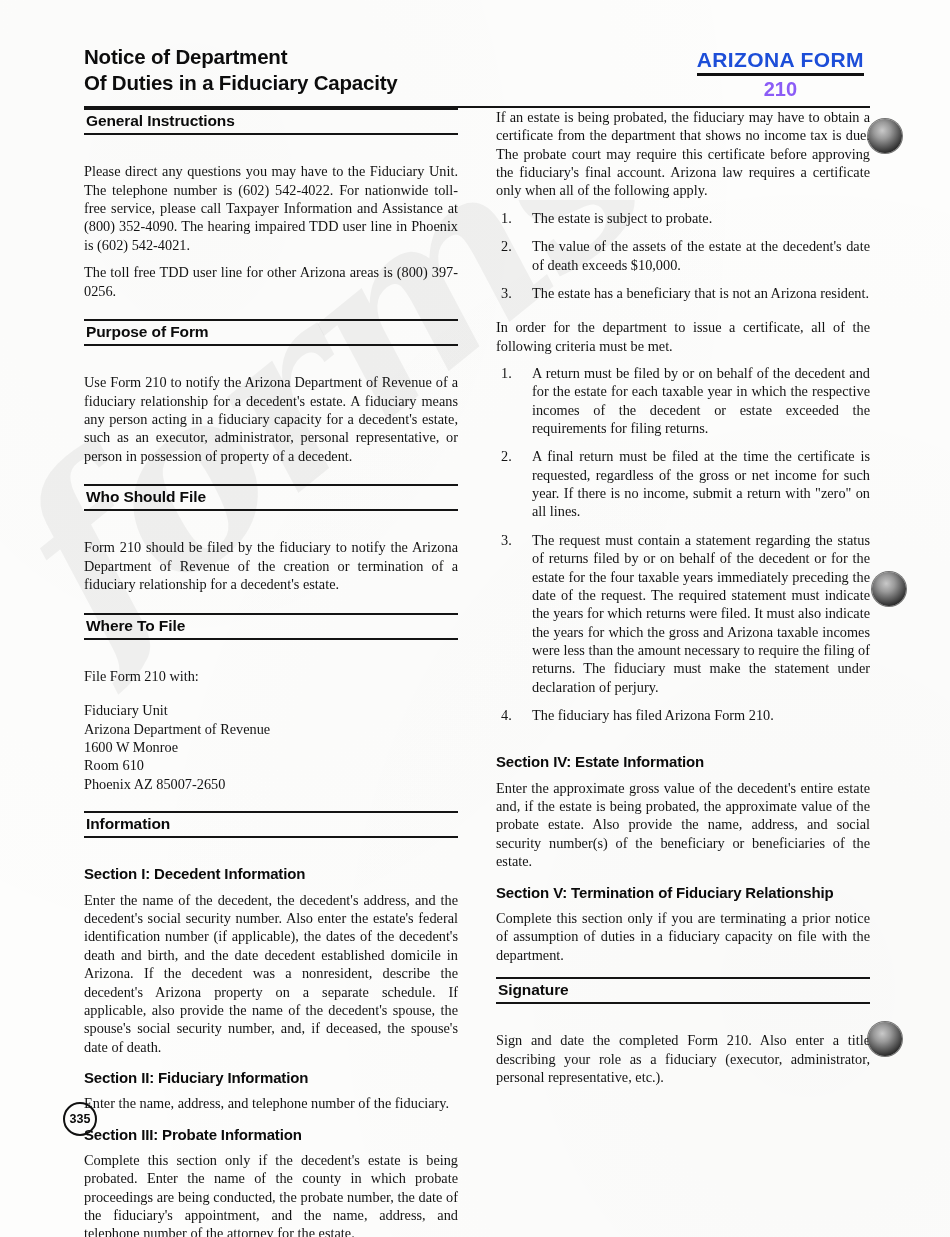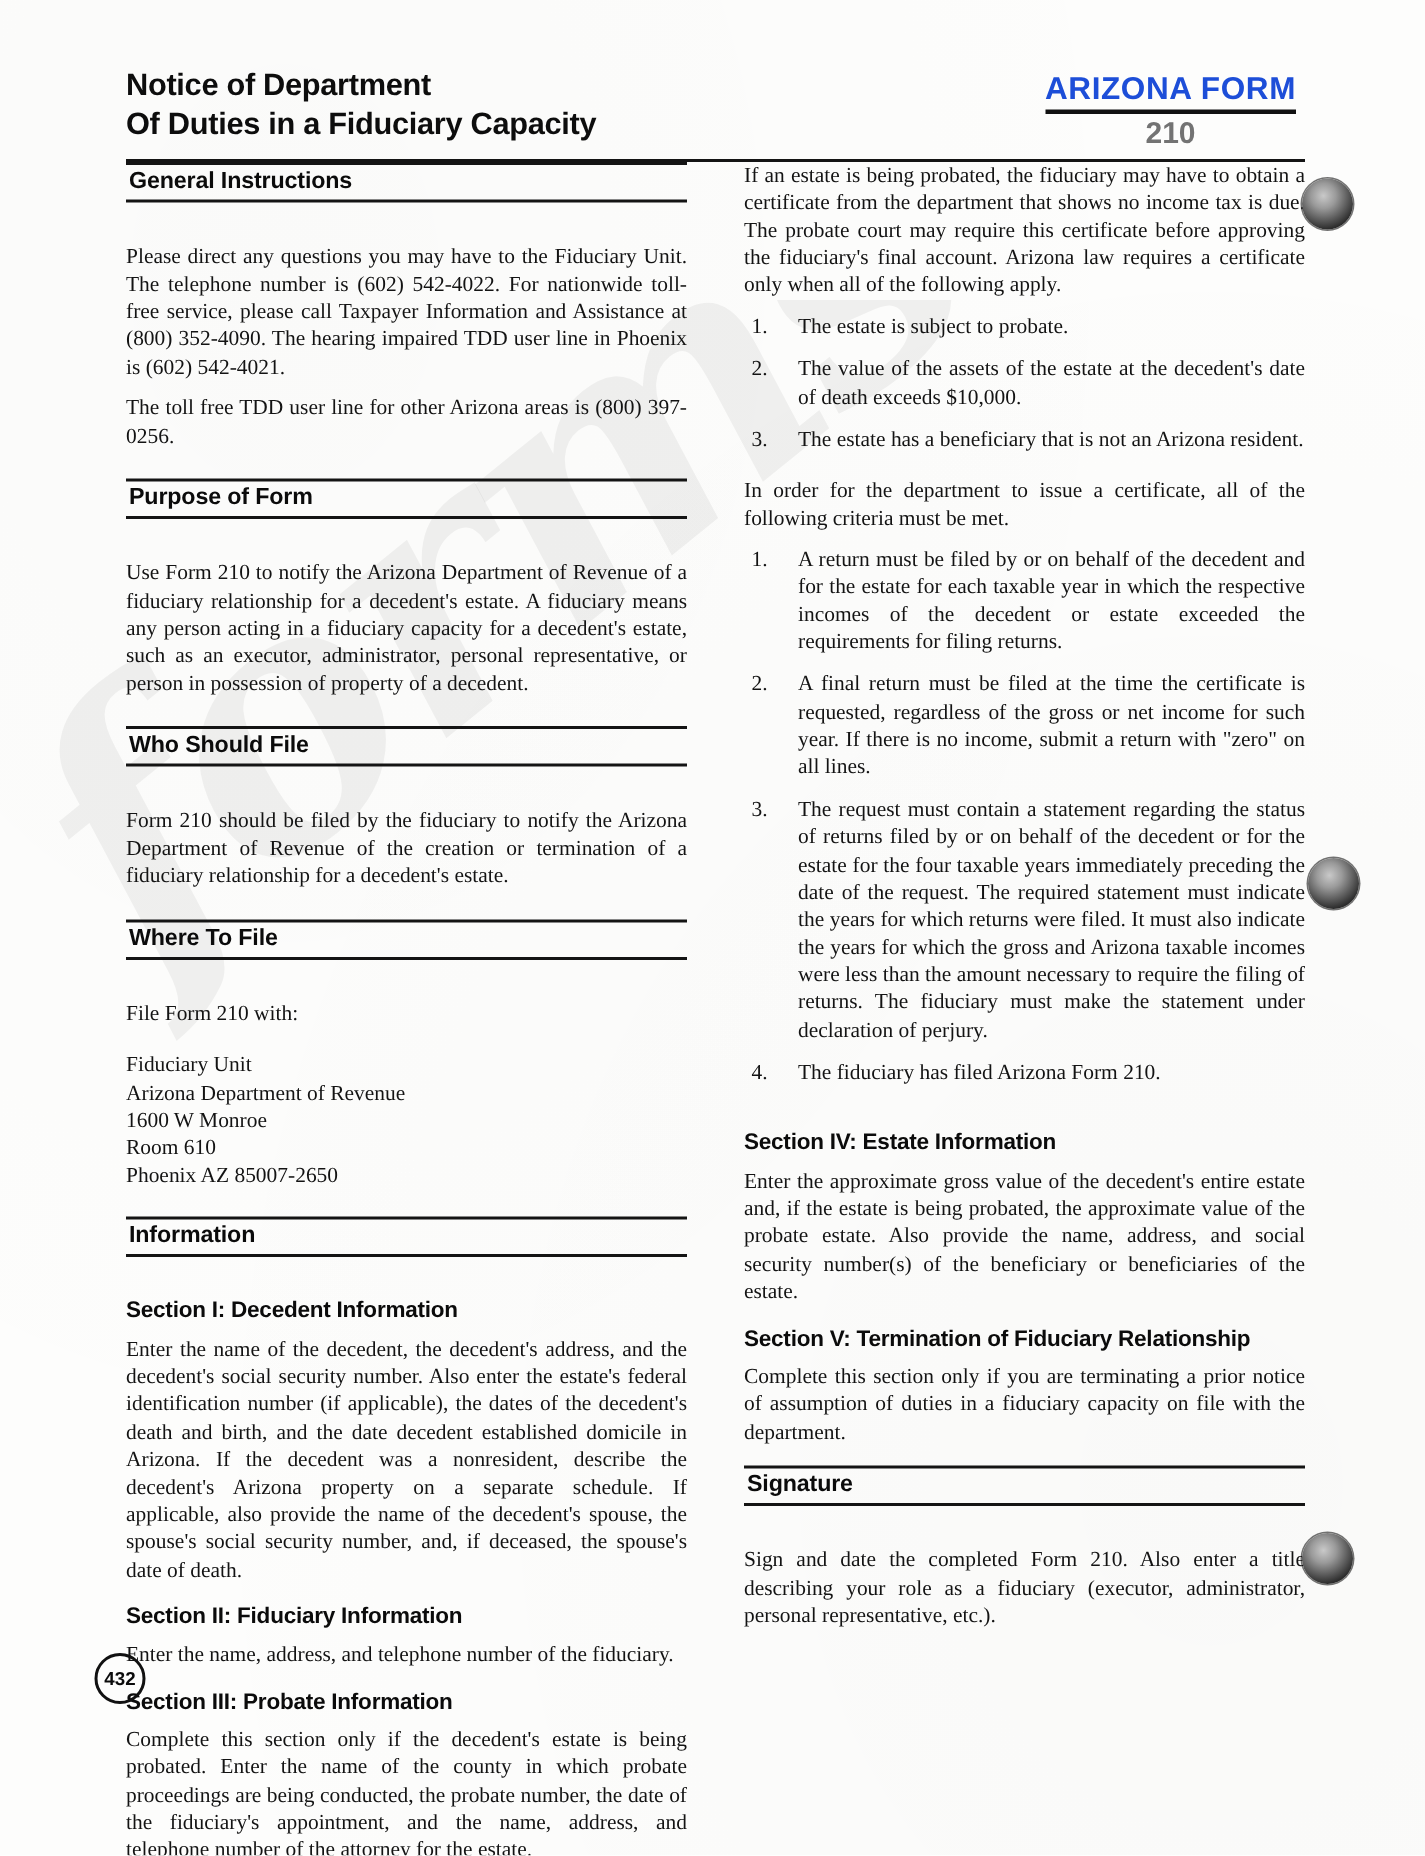--- a/index.html
+++ b/index.html
@@ -99,21 +99,21 @@
     border-bottom: 3px solid #111;
     padding-bottom: 1px;
     display: inline-block;
     color: #1d4ed8;
   }
   .form-id-number {
     font-family: "Liberation Sans", sans-serif;
     font-weight: bold;
     font-size: 20px;
     margin-top: 2px;
-    color: #737373;
+    color: #8b5cf6;
   }
   .masthead-rule {
     margin-top: 5px;
     border-top: 2.5px solid #141414;
     width: 100%;
   }
 
   
   .columns {
     position: absolute;
@@ -374,19 +374,19 @@
         <div class="band">
           <div class="band-title">Signature</div>
         </div>
         <p class="body last">Sign and date the completed Form 210. Also enter a title describing your role as a fiduciary (executor, administrator, personal representative, etc.).</p>
 
       </div>
     </div>
 
   </div>
 
-  <div class="page-badge">432</div>
+  <div class="page-badge">335</div>
 
   <div class="punch punch-1"></div>
   <div class="punch punch-2"></div>
   <div class="punch punch-3"></div>
 
 </div>
 
 </body></html>

